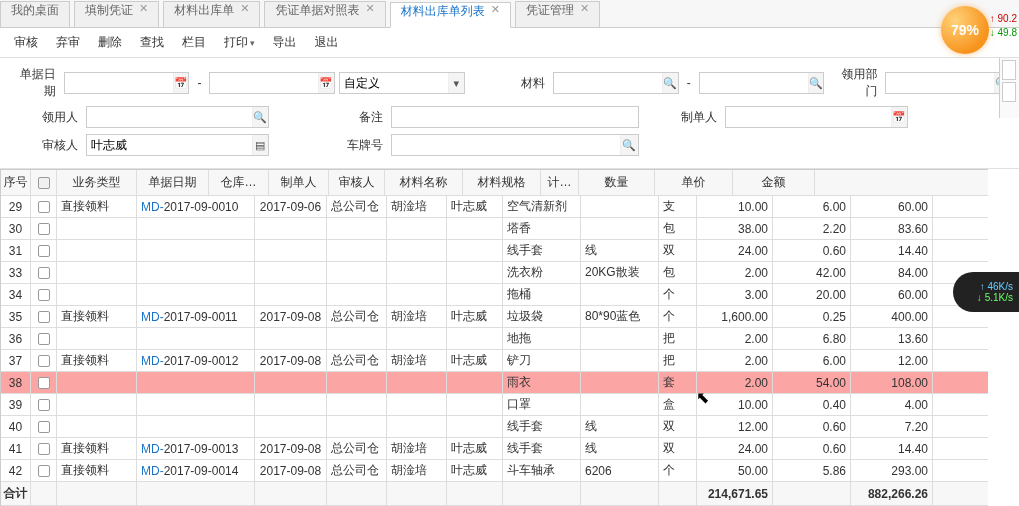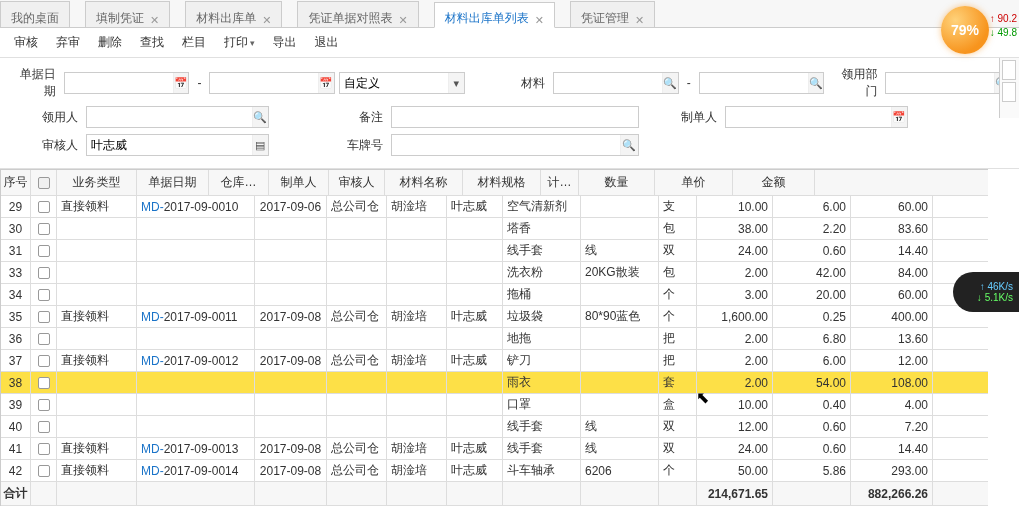--- a/index.html
+++ b/index.html
@@ -16,26 +16,26 @@
   
   .tab-bar {
     display: flex;
     height: 28px;
     border-bottom: 1px solid #ccc;
     background: #f7f7f7;
     align-items: flex-end;
   }
   .tab {
     display: flex;
-    align-items: flex-end;
+    align-items: flex-start;
     height: 26px;
     padding: 0 10px;
     border: 1px solid #ccc;
     border-bottom: none;
-    margin-right: 15px;
+    margin-right: 4px;
     background: #f0f0f0;
     color: #666;
     cursor: pointer;
     gap: 6px;
   }
   .tab.active { background: #fff; color: #1a73c8; border-bottom: 1px solid #fff; margin-bottom: -1px; }
   .tab .x { color: #999; font-size: 11px; cursor: pointer; }
   
   .toolbar {
     display: flex;
@@ -94,21 +94,21 @@
     border-top: 1px solid #ccc;
     border-left: 1px solid #ccc;
     position: relative;
   }
   .ghead, .grow, .gfoot {
     display: flex;
     border-bottom: 1px solid #ddd;
   }
   .ghead { background: #f7f7f7; height: 26px; }
   .grow { height: 22px; }
-  .grow.sel { background: #fde047; }
+  .grow.sel { background: #fca5a5; }
   .gfoot { background:#f7f7f7; height:24px; font-weight:bold;}
   .cell {
     border-right: 1px solid #ddd;
     display: flex;
     align-items: center;
     padding: 0 4px;
     overflow: hidden;
     white-space: nowrap;
   }
   .ghead .cell { justify-content: center; color:#333;}

